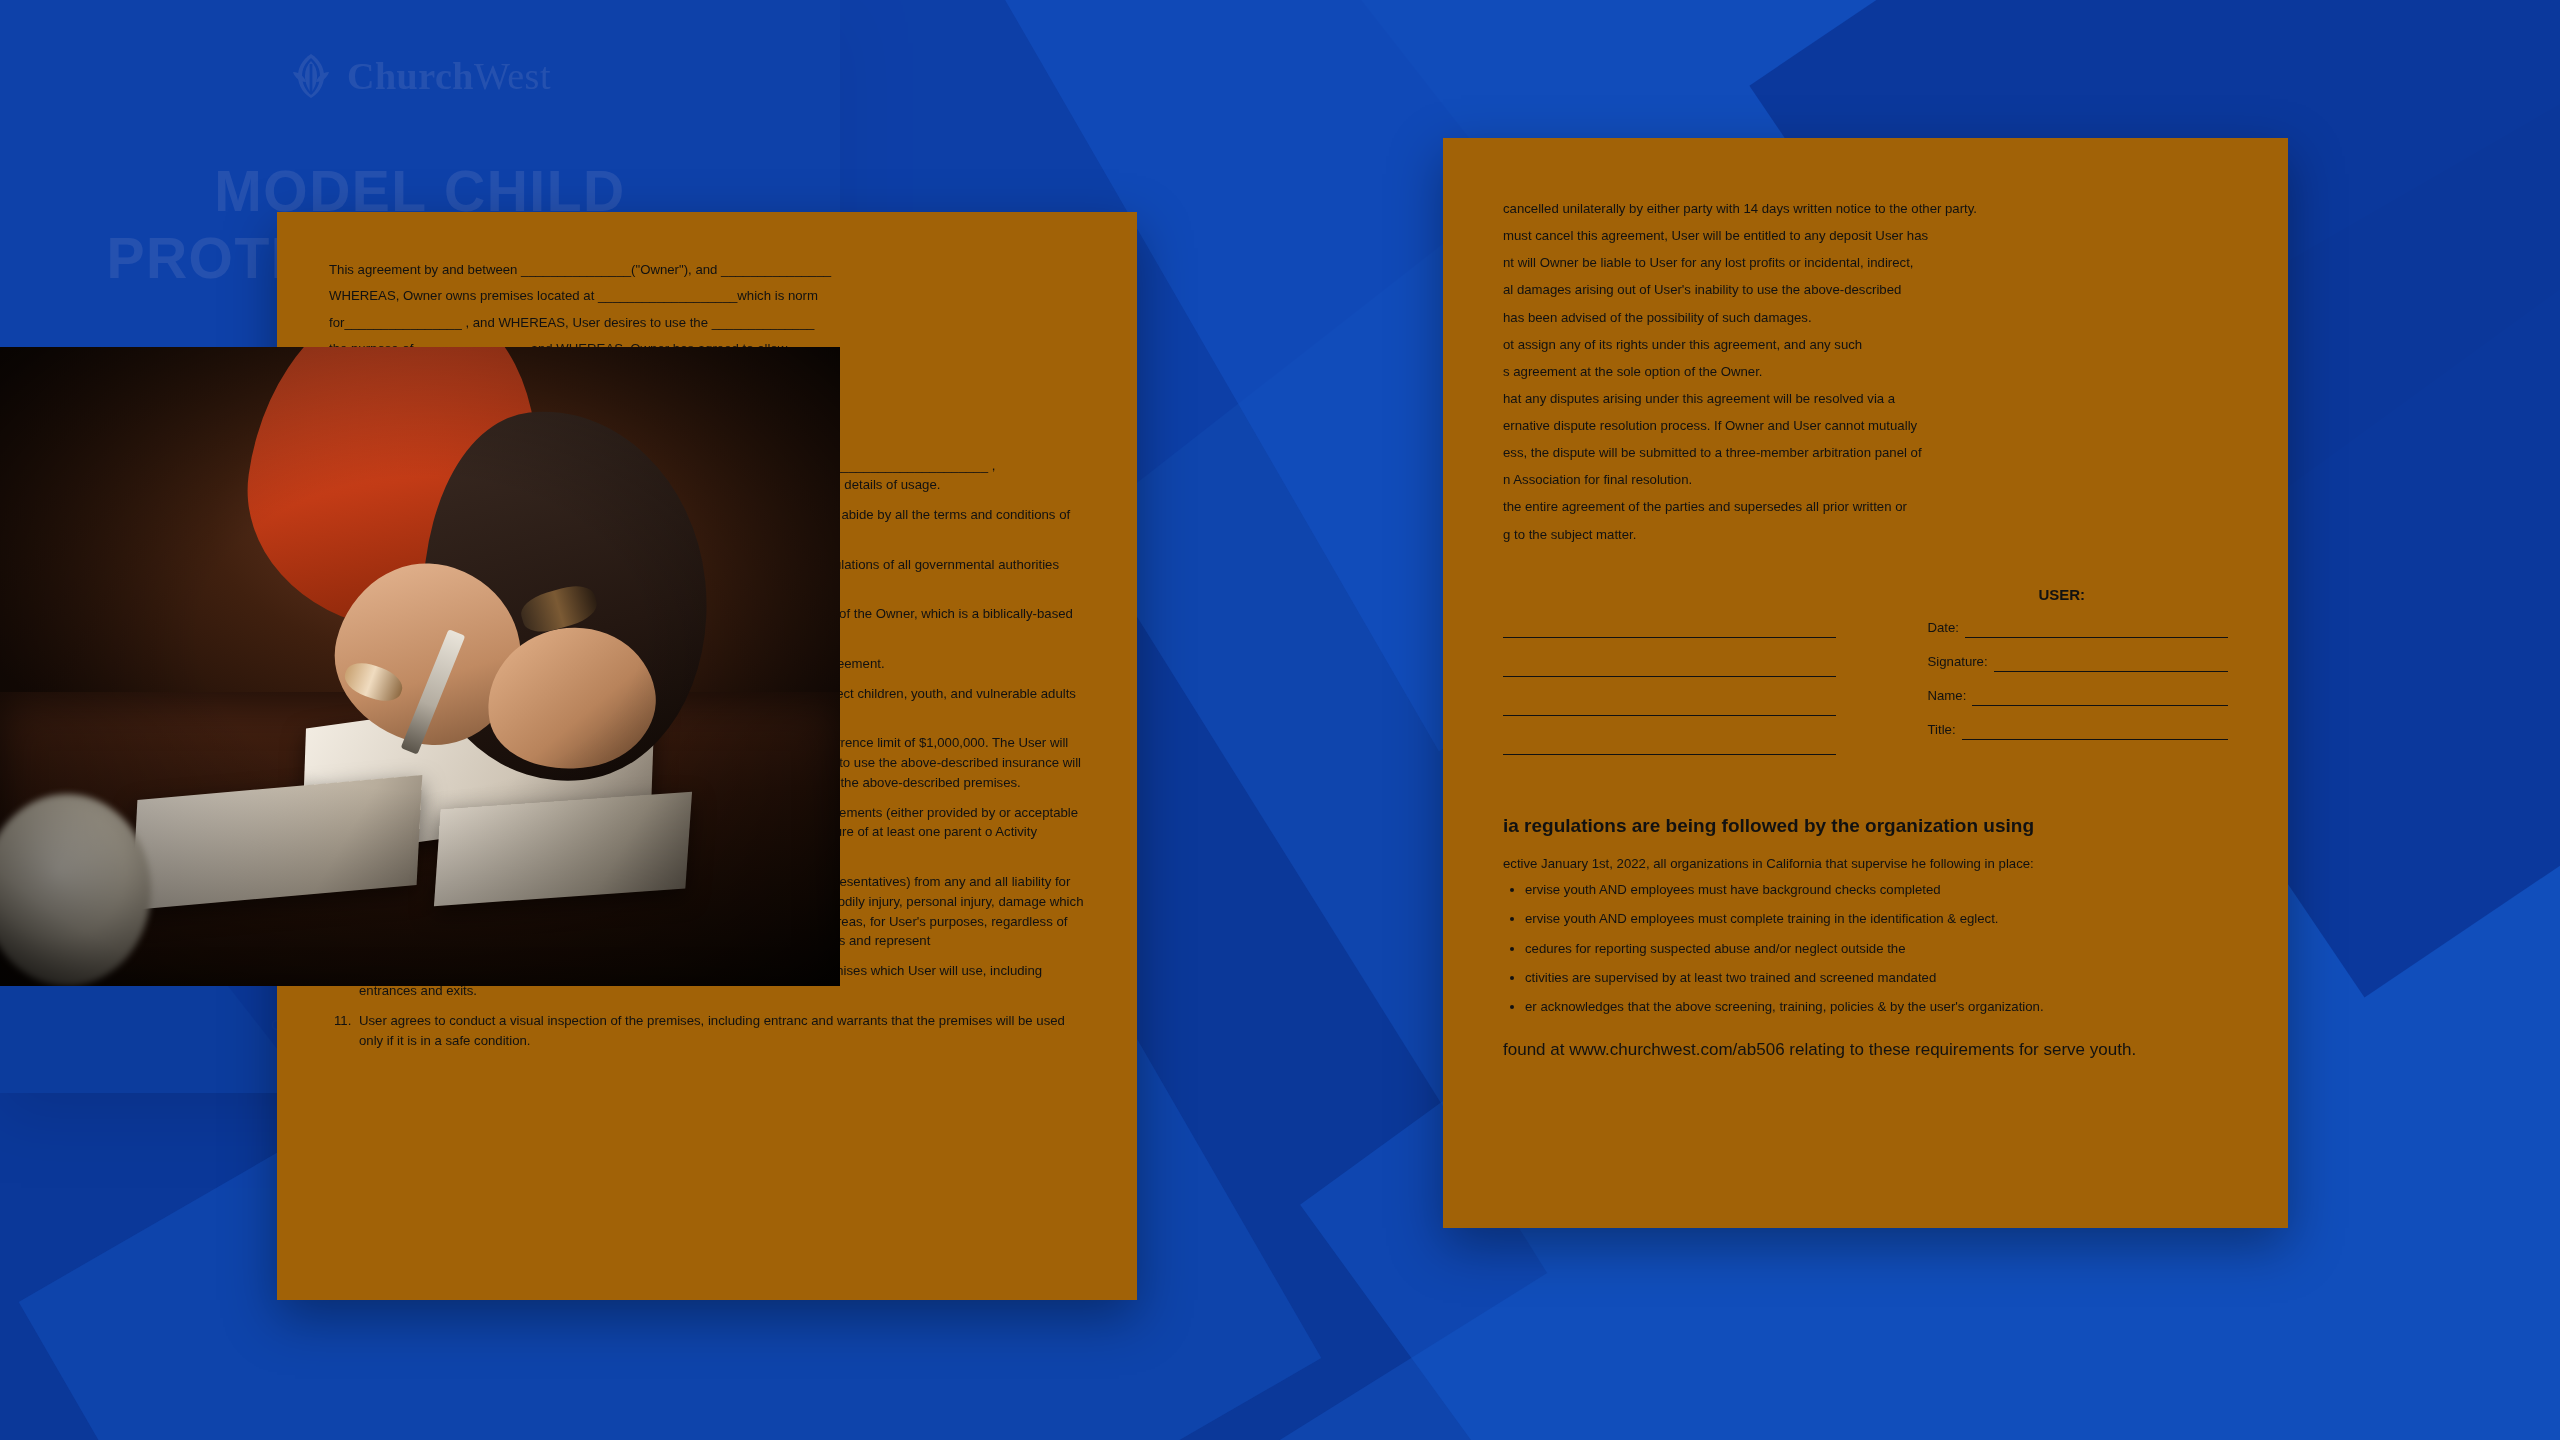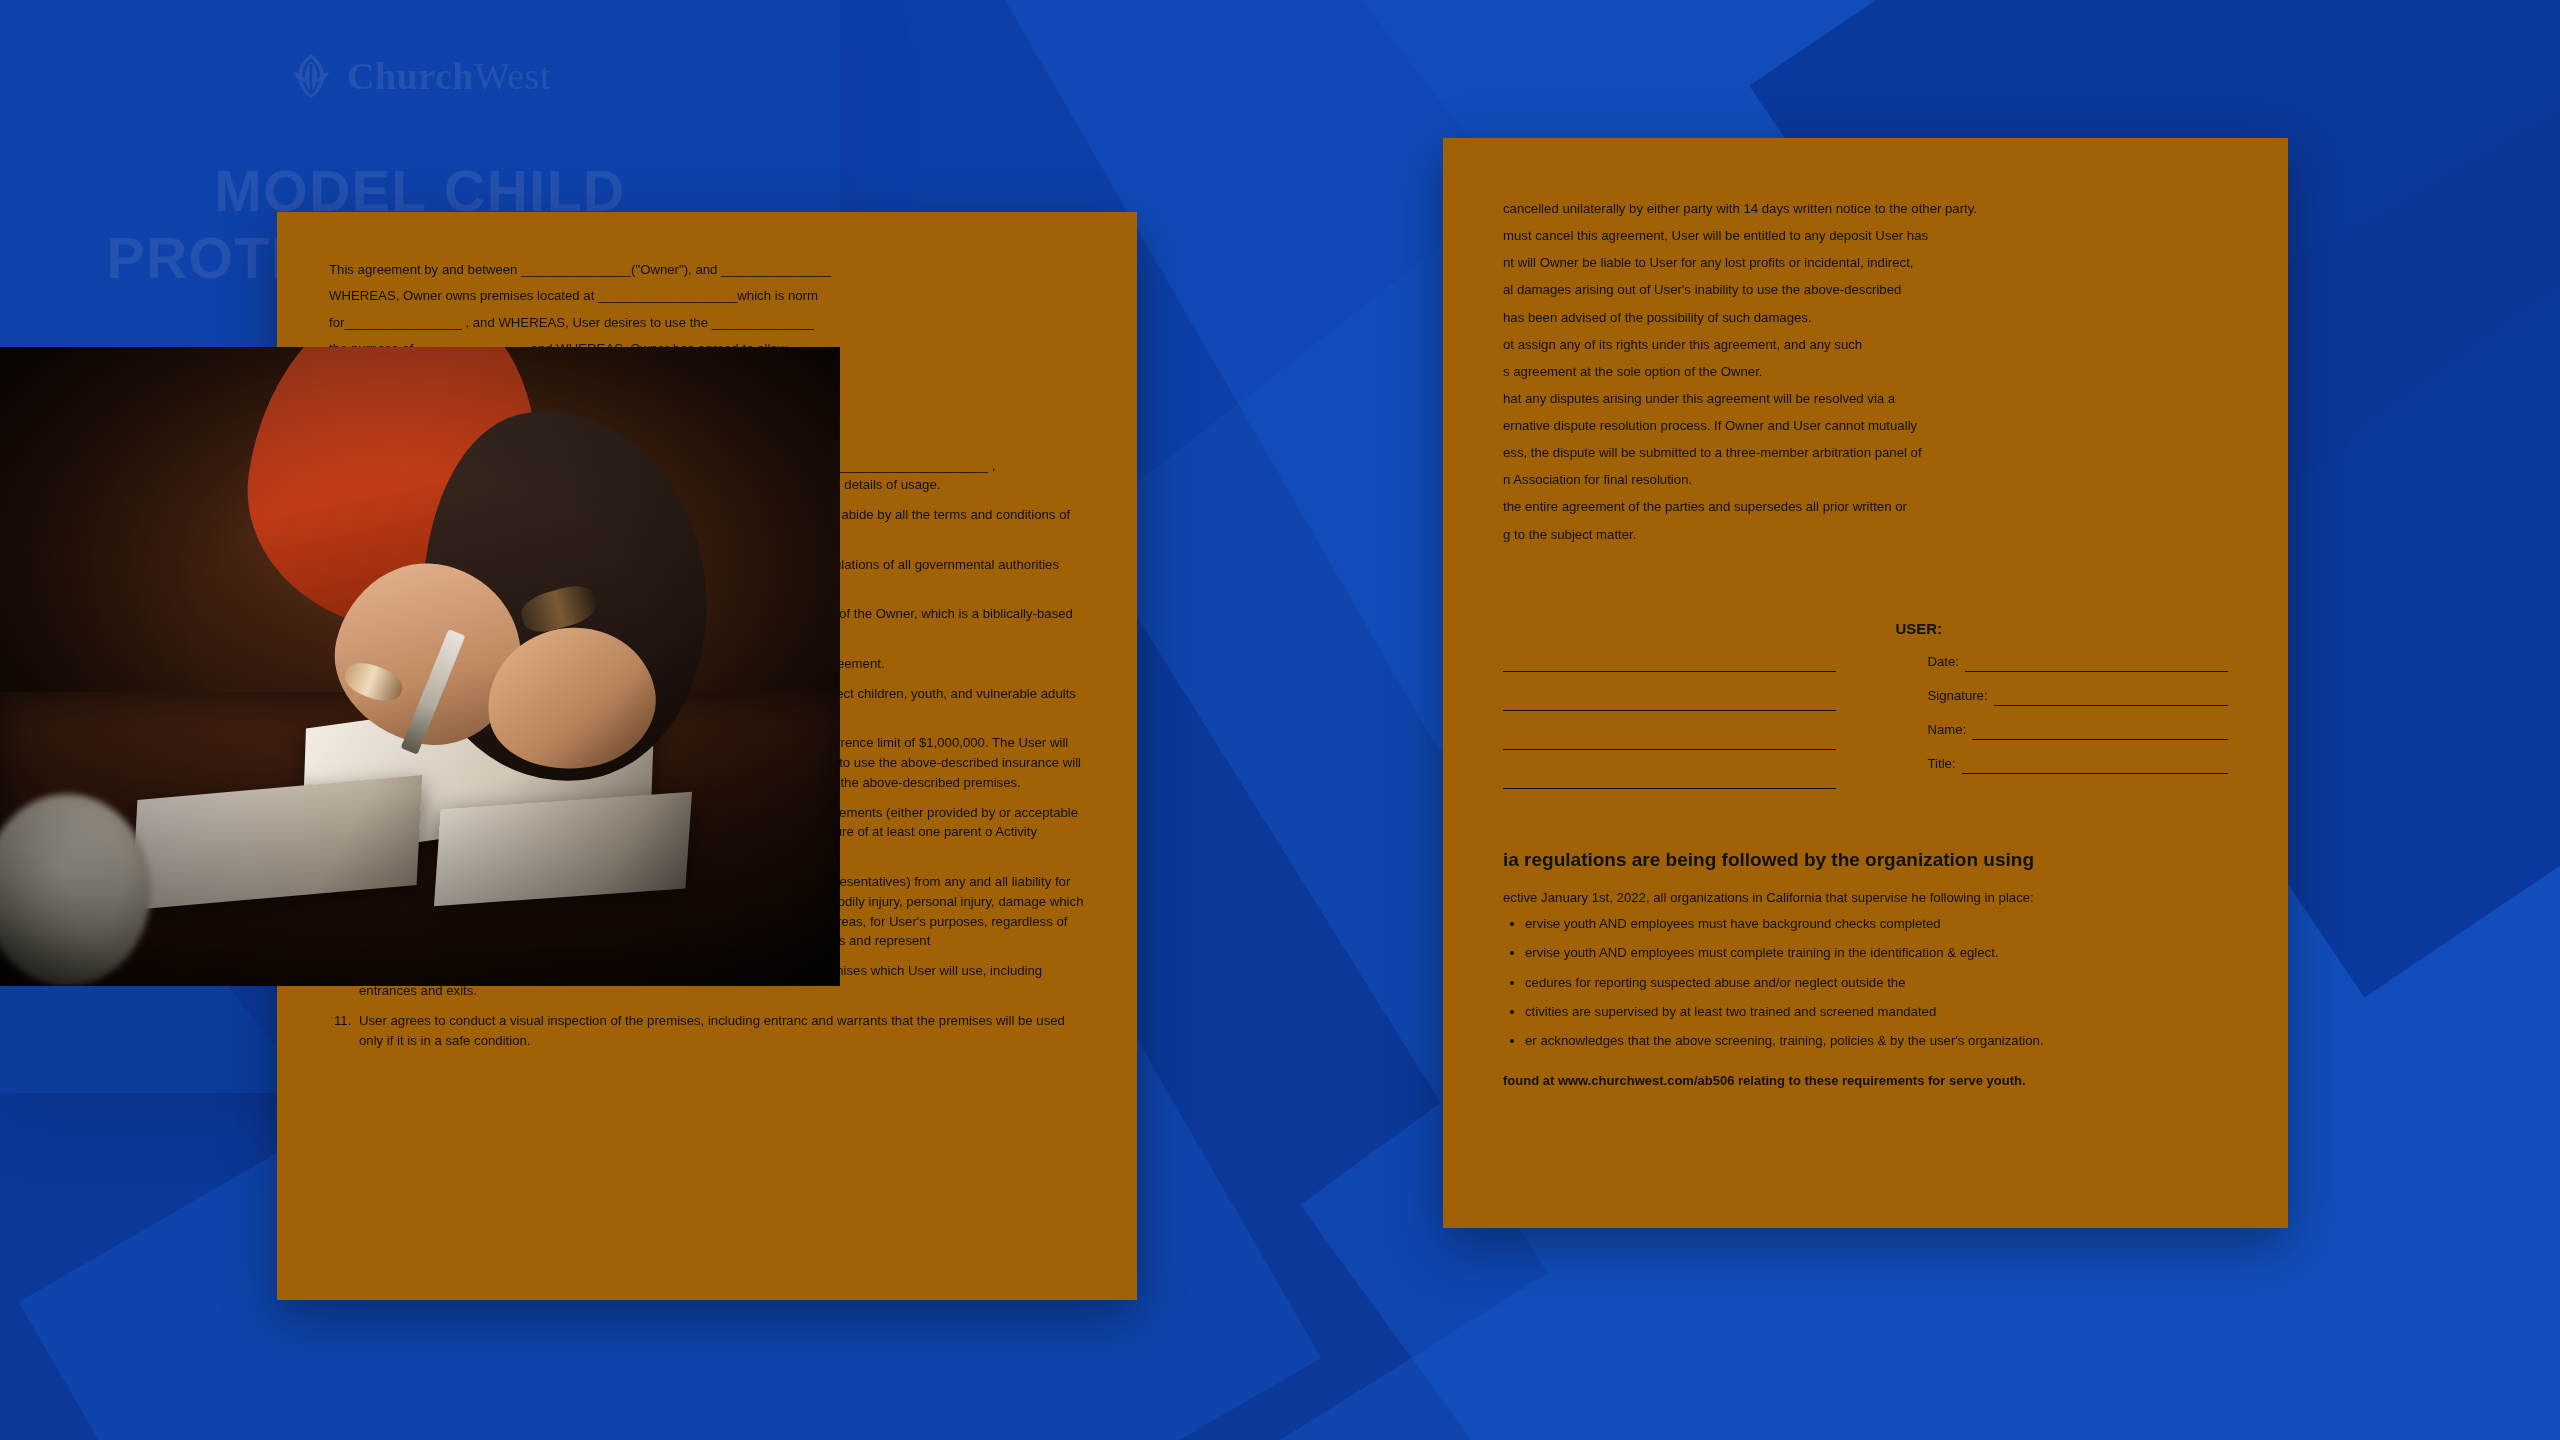--- a/index.html
+++ b/index.html
@@ -122,23 +122,24 @@
   .pr-inner {
     padding: 60px 60px 0 60px;
     color: #111;
     font-size: 13.2px;
     line-height: 1.6;
   }
   .pr-inner p {
     margin: 0 0 6px 0;
   }
   .pr-sign-block {
-    margin-top: 72px;
+    margin-top: 38px;
     display: flex;
     gap: 60px;
+    text-align: center;
   }
   .pr-sign-col {
     flex: 1;
   }
   .pr-sign-title {
     font-weight: bold;
     font-size: 15px;
     margin-bottom: 10px;
   }
   .sign-line {
@@ -164,22 +165,22 @@
     margin: 40px 0 14px 0;
     line-height: 1.4;
   }
   .pr-note { margin: 0 0 10px 0; }
   ul.pr-bullets {
     margin: 0 0 12px 0;
     padding-left: 22px;
   }
   ul.pr-bullets li { margin-bottom: 10px; line-height: 1.45; }
   .pr-footnote {
-    font-weight: bold;
-    font-size: 13px;
+    font-weight: normal;
+    font-size: 17px;
     margin-top: 22px;
     line-height: 1.45;
   }
 
   
   .page-cover {
     left: 862px;
     top: 167px;
     width: 840px;
     height: 1093px;

